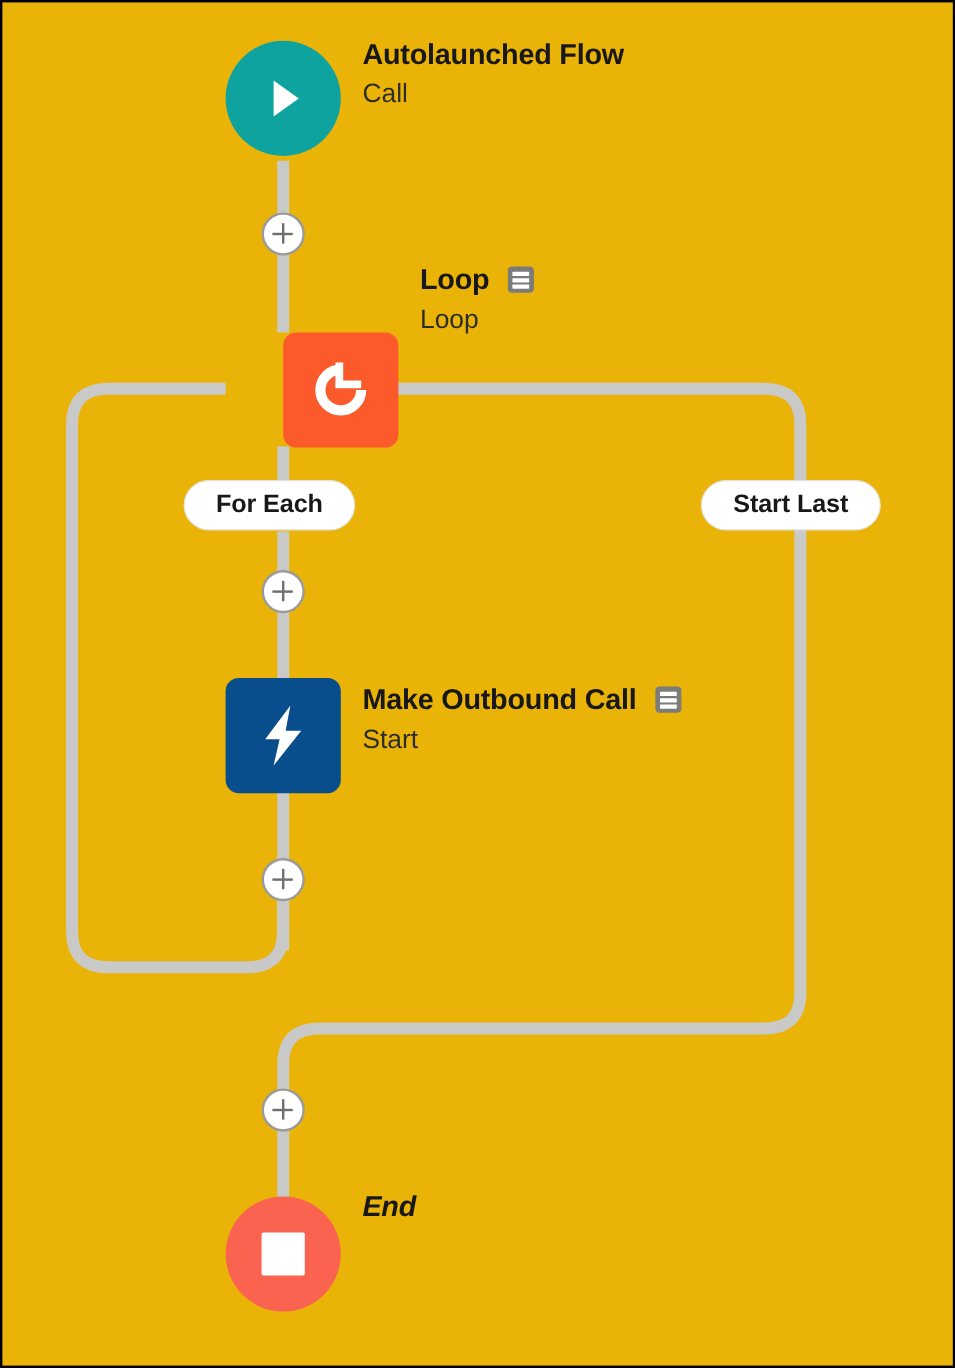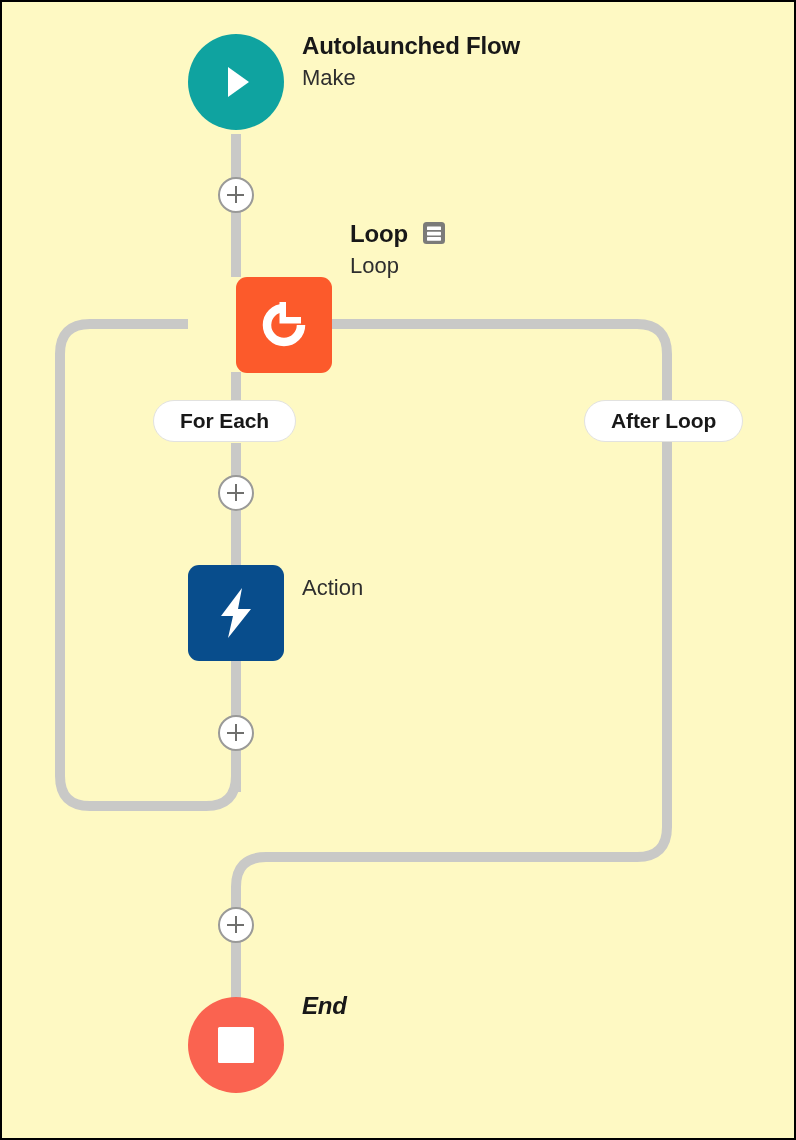--- a/index.html
+++ b/index.html
@@ -5,21 +5,21 @@
 <style>
   html, body {
     margin: 0;
     padding: 0;
     background: #ffffff;
   }
   #canvas {
     position: relative;
     width: 796px;
     height: 1140px;
-    background: #fef9c3;
+    background: #eab308;
     border: 2px solid #000000;
     box-sizing: border-box;
     overflow: hidden;
     font-family: "Liberation Sans", sans-serif;
   }
 
   
   #connectors {
     position: absolute;
     left: 0;
@@ -155,21 +155,21 @@
   <div class="node" style="left:186px; top:32px; width:560px; height:100px;">
     <div class="node-icon icon-circle" style="left:0; top:0; width:96px; height:96px; background:#0fa3a0;">
       <svg width="46" height="46" viewBox="0 0 46 46">
         <path d="M15 8 L36 23 L15 38 Z" fill="#ffffff"></path>
       </svg>
     </div>
     <div class="node-labels" style="left:114px; top:-2px;">
       <div>
         <span class="node-title">Autolaunched Flow</span>
       </div>
-      <div class="node-subtitle">Make</div>
+      <div class="node-subtitle">Call</div>
     </div>
   </div>
 
   <div class="plus-btn" style="left:216px; top:175px;"></div>
 
   <div class="node" style="left:186px; top:275px; width:560px; height:96px;margin-left:48px;">
     <div class="node-icon icon-square" style="left:0; top:0; width:96px; height:96px; background:#fc5a2b;">
       <svg width="58" height="58" viewBox="0 0 58 58">
         <path d="M29 12 A17 17 0 1 0 46 29" stroke="#ffffff" stroke-width="8.5" fill="none" stroke-linecap="butt"></path>
         <path d="M31 6 L31 21 L46 21 L46 27.5 L24.5 27.5 L24.5 6 Z" fill="#ffffff"></path>
@@ -188,33 +188,44 @@
         </span>
       </div>
       <div class="node-subtitle">Loop</div>
     </div>
   </div>
 
   <div class="branch-pill" style="left:151px; top:398px;">
     <span>For Each</span>
   </div>
   <div class="branch-pill" style="left:582px; top:398px;">
-    <span>After Loop</span>
+    <span>Start Last</span>
   </div>
 
   <div class="plus-btn" style="left:216px; top:473px;"></div>
 
   <div class="node" style="left:186px; top:563px; width:560px; height:96px;">
     <div class="node-icon icon-square" style="left:0; top:0; width:96px; height:96px; background:#084d8c;">
       <svg width="54" height="58" viewBox="0 0 54 58">
         <path d="M33 4 L12 32 L24 32 L19 54 L42 25 L29 25 Z" fill="#ffffff"></path>
       </svg>
     </div>
     <div class="node-labels" style="left:114px; top:5px;">
-      <div class="node-subtitle">Action</div>
+      <div>
+        <span class="node-title">Make Outbound Call</span>
+        <span class="note-icon">
+          <svg width="22" height="24" viewBox="0 0 22 24">
+            <rect x="0" y="1" width="22" height="22" rx="3.5" fill="#7b7b79"></rect>
+            <rect x="4" y="5.5" width="14" height="3.6" rx="0.6" fill="#ffffff"></rect>
+            <rect x="4" y="10.8" width="14" height="3.6" rx="0.6" fill="#ffffff"></rect>
+            <rect x="4" y="16.1" width="14" height="3.6" rx="0.6" fill="#ffffff"></rect>
+          </svg>
+        </span>
+      </div>
+      <div class="node-subtitle">Start</div>
     </div>
   </div>
 
   <div class="plus-btn" style="left:216px; top:713px;"></div>
 
   <div class="plus-btn" style="left:216px; top:905px;"></div>
 
   <div class="node" style="left:186px; top:995px; width:560px; height:96px;font-style:italic;">
     <div class="node-icon icon-circle" style="left:0; top:0; width:96px; height:96px; background:#fa6350;">
       <svg width="42" height="42" viewBox="0 0 42 42">

